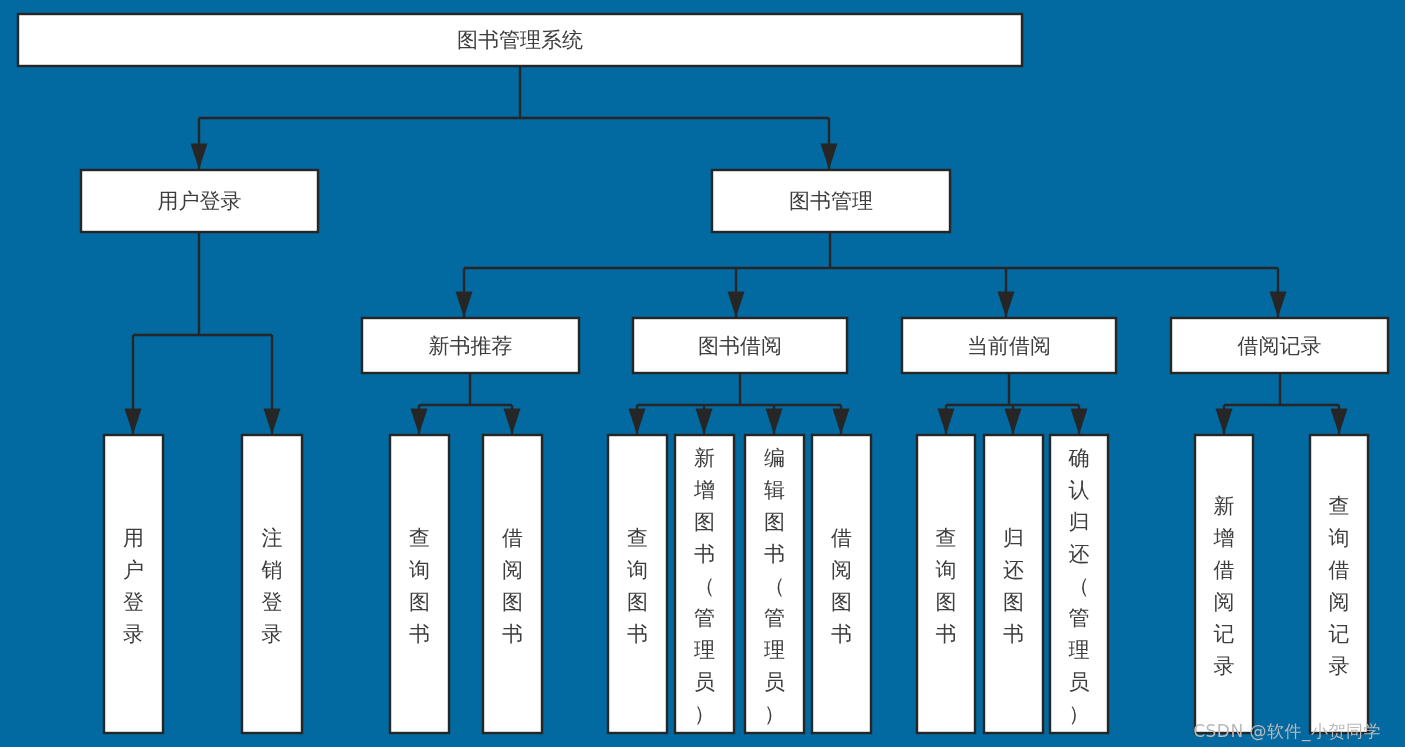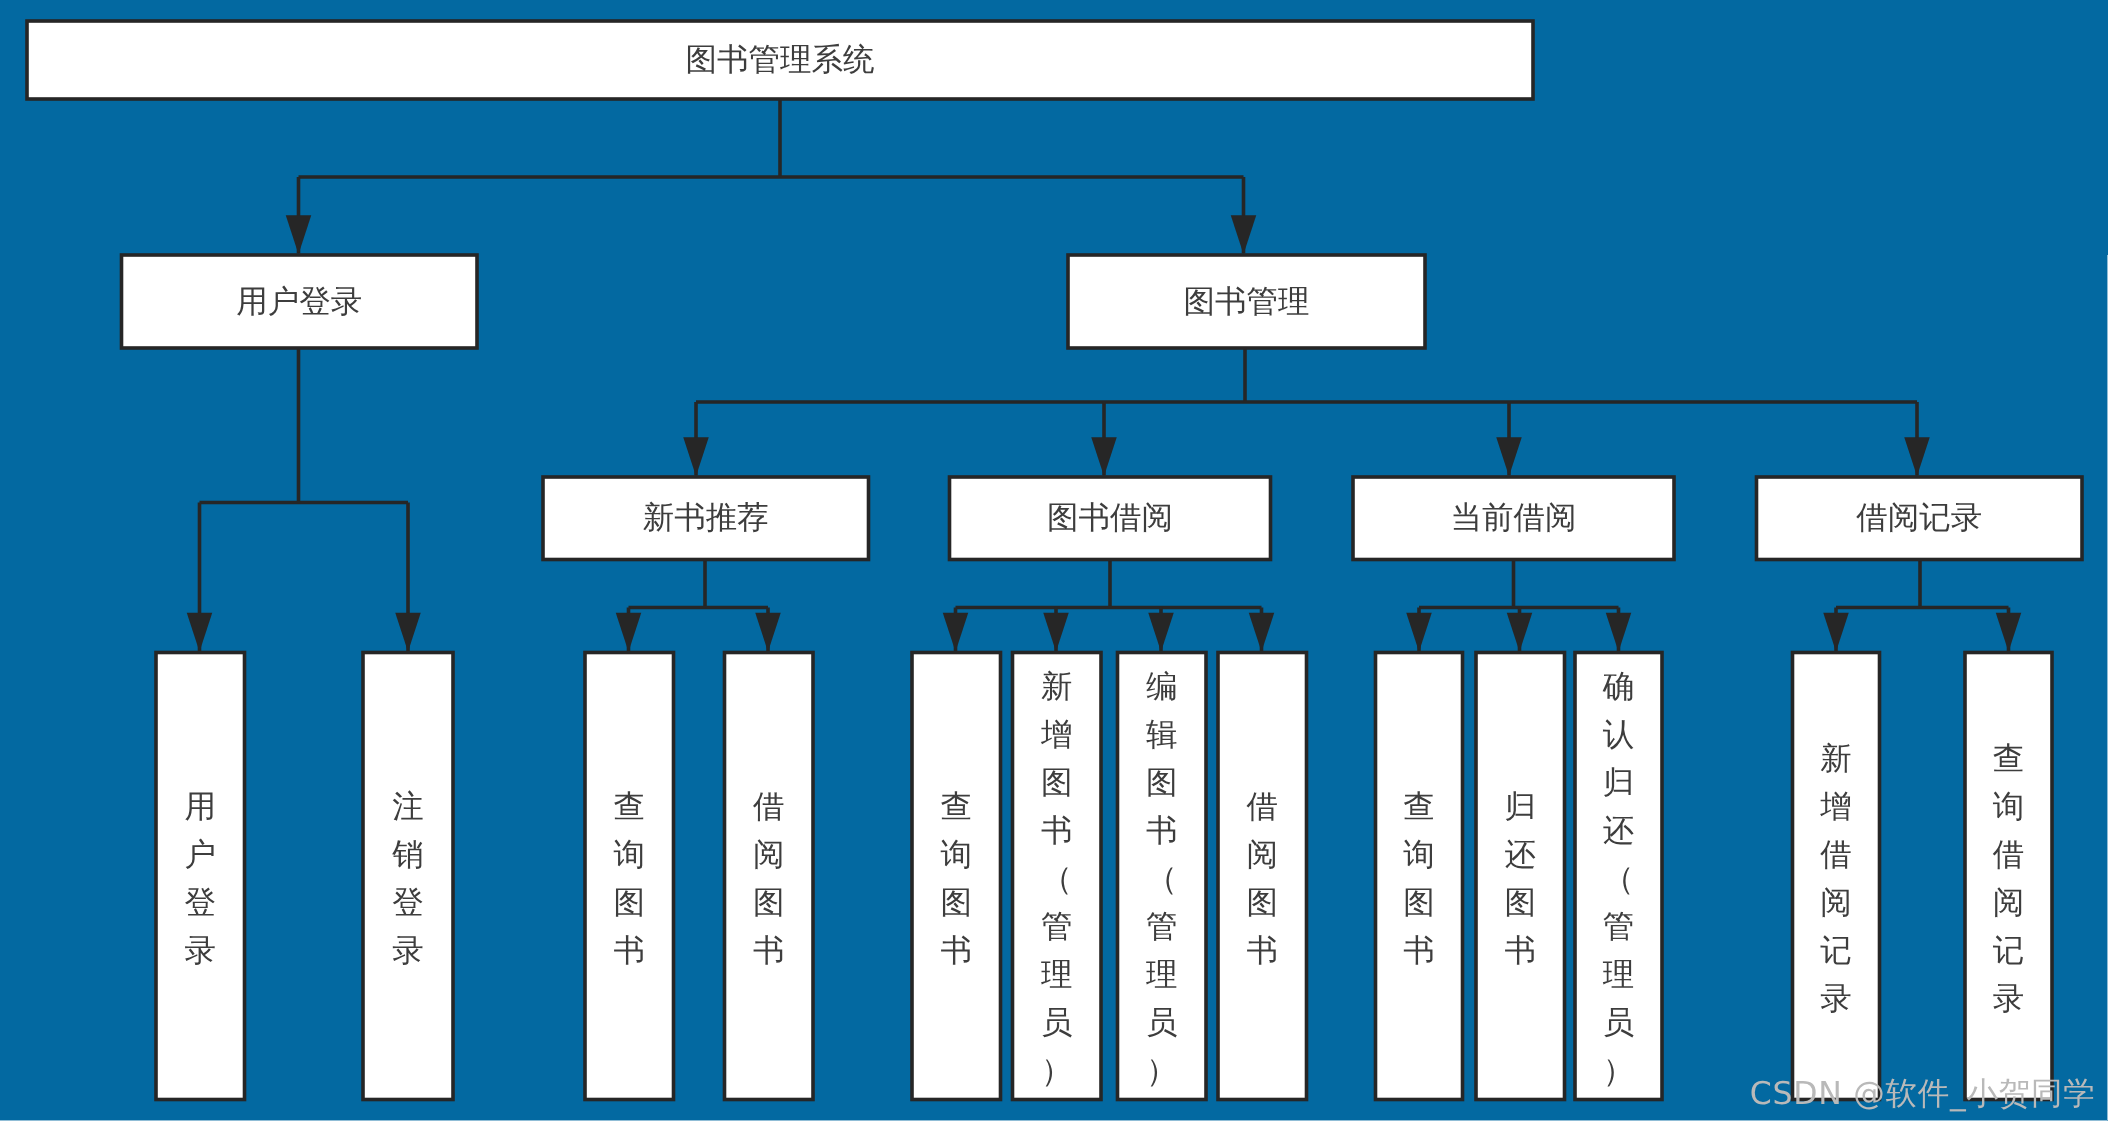--- a/index.html
+++ b/index.html
@@ -51,24 +51,24 @@
   }
   .node-label-vert {
     font-family: "DejaVu Sans", "Liberation Sans", sans-serif;
     fill: #3d3d3d;
     font-size: 21px;
     text-anchor: middle;
     white-space: pre;
   }
   .watermark {
     position: absolute;
-    right: 8px;
+    right: 24px;
     bottom: 4px;
     font-family: "DejaVu Sans", "Liberation Sans", sans-serif;
-    font-size: 21px;
+    font-size: 17px;
     color: #b9b9b9;
     letter-spacing: 0.5px;
     user-select: none;
     pointer-events: none;
     margin-left: 34px;
   }
 </style>
 </head>
 <body>
 

